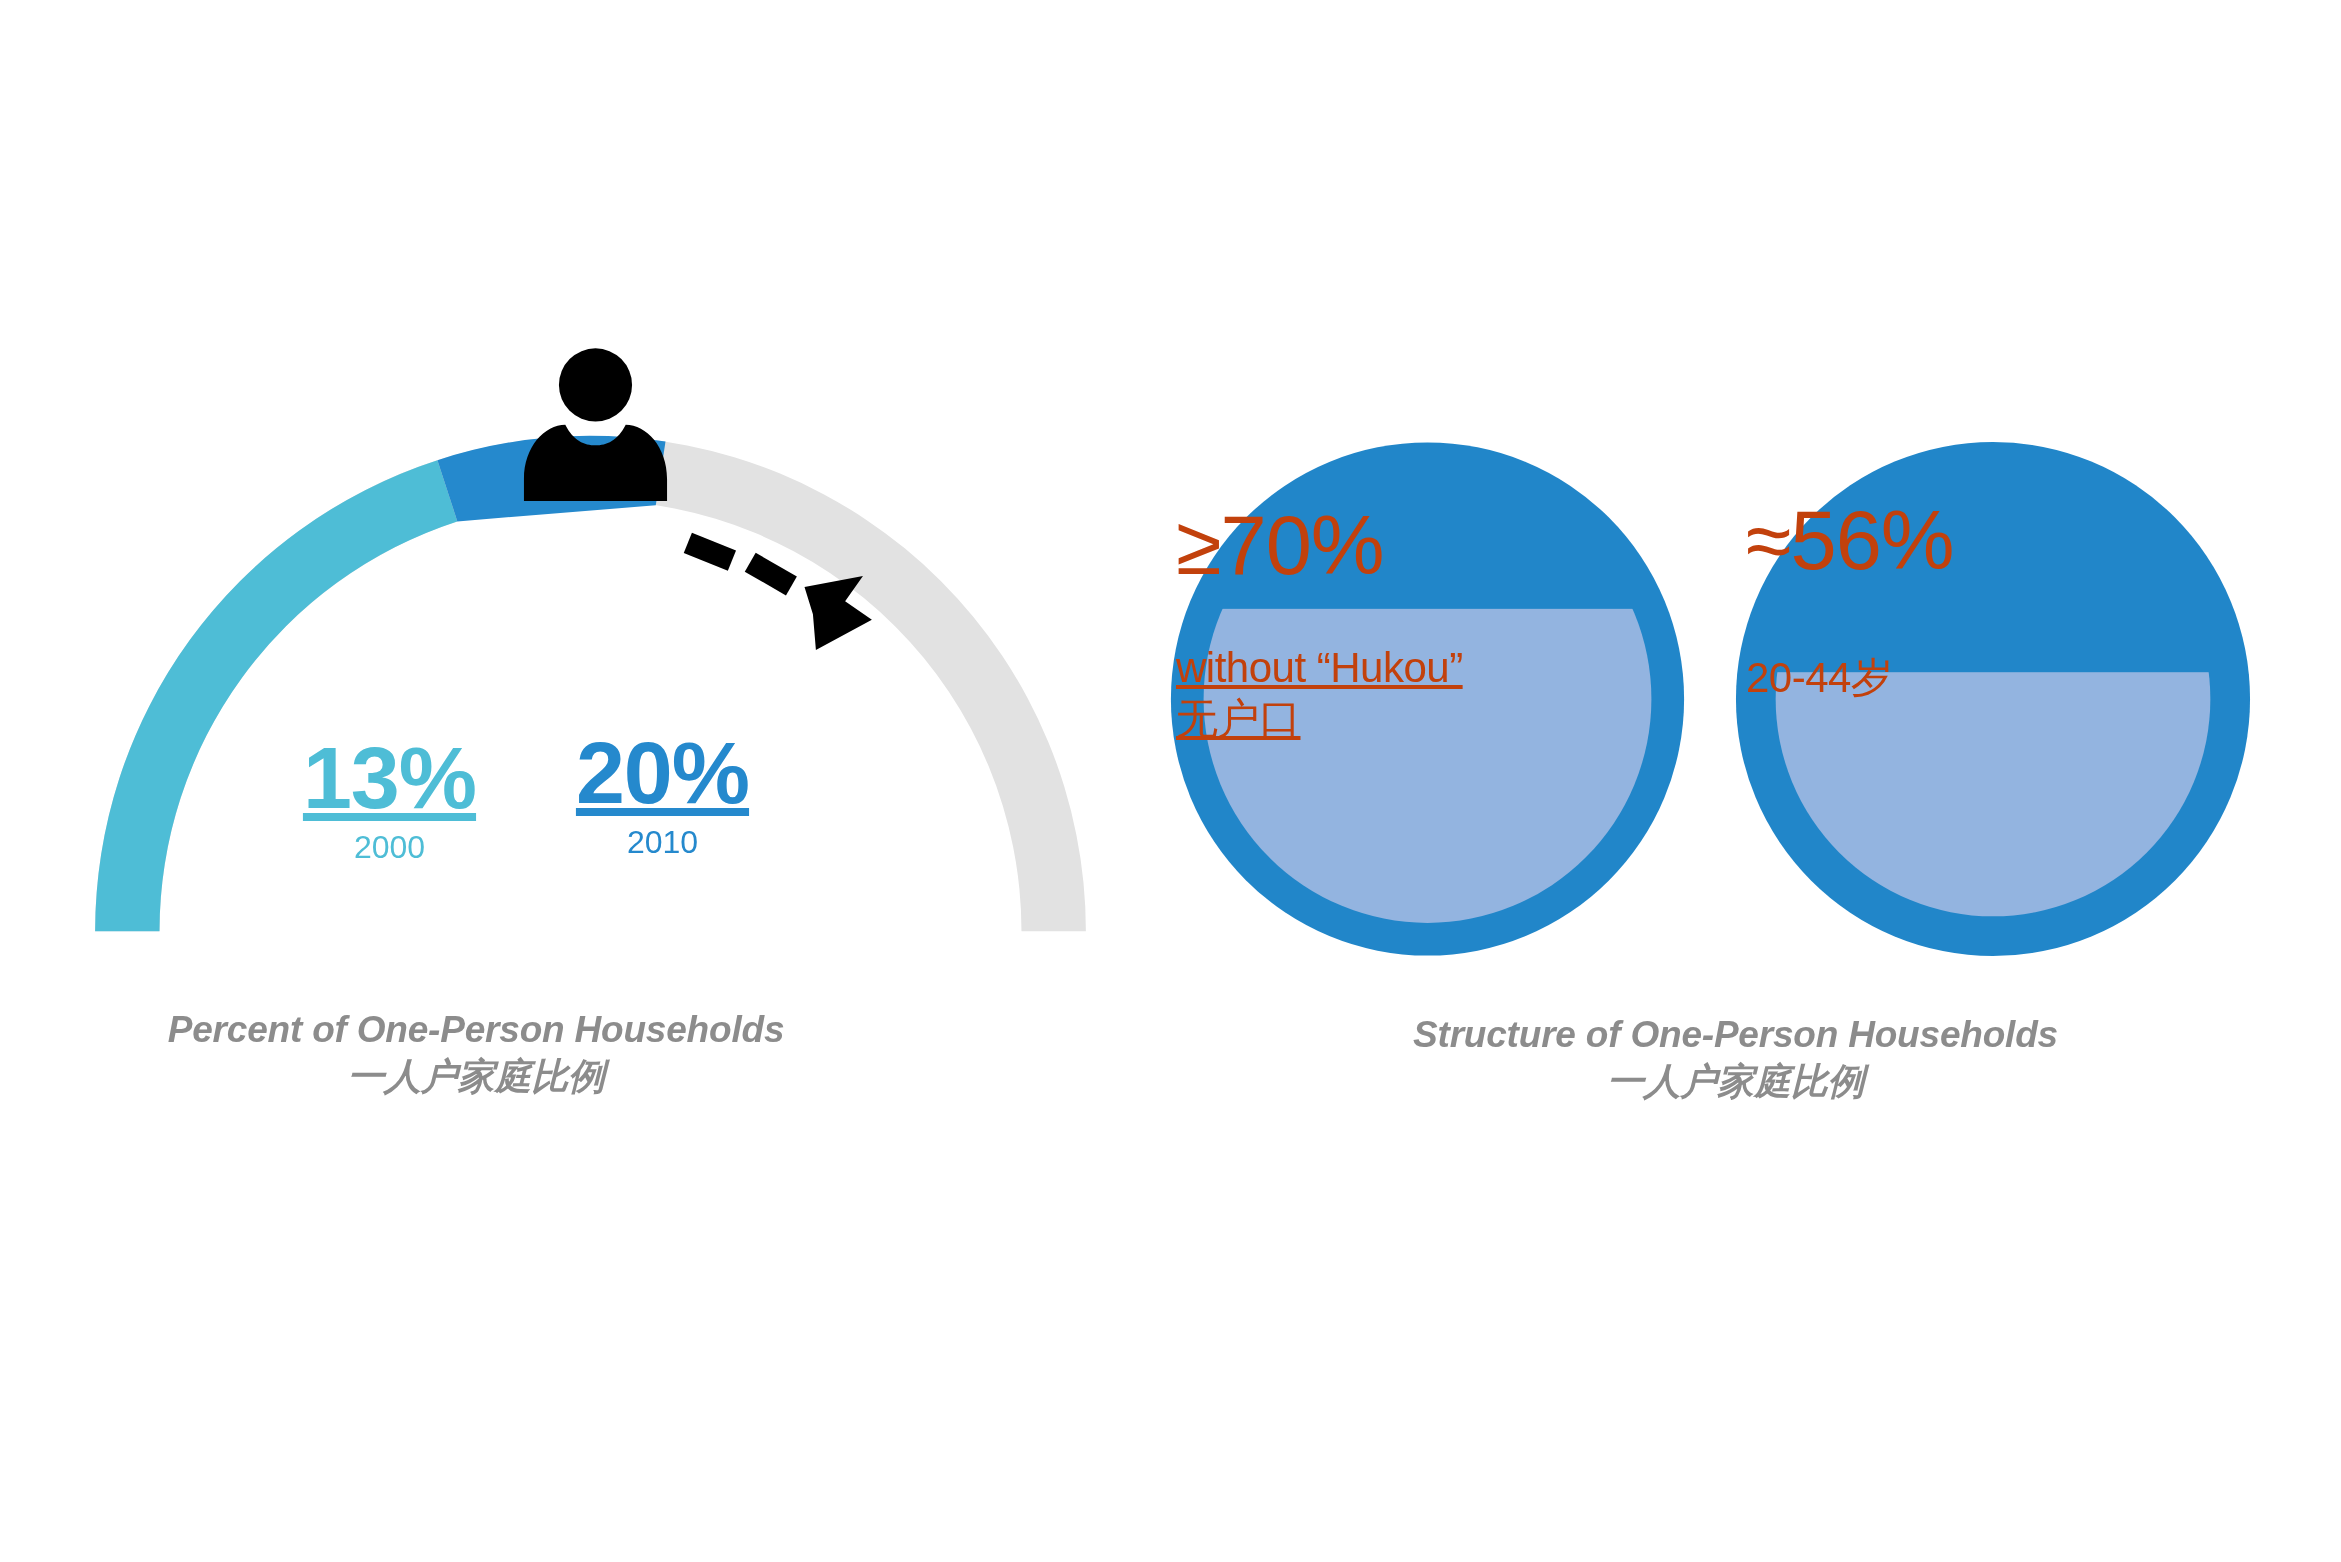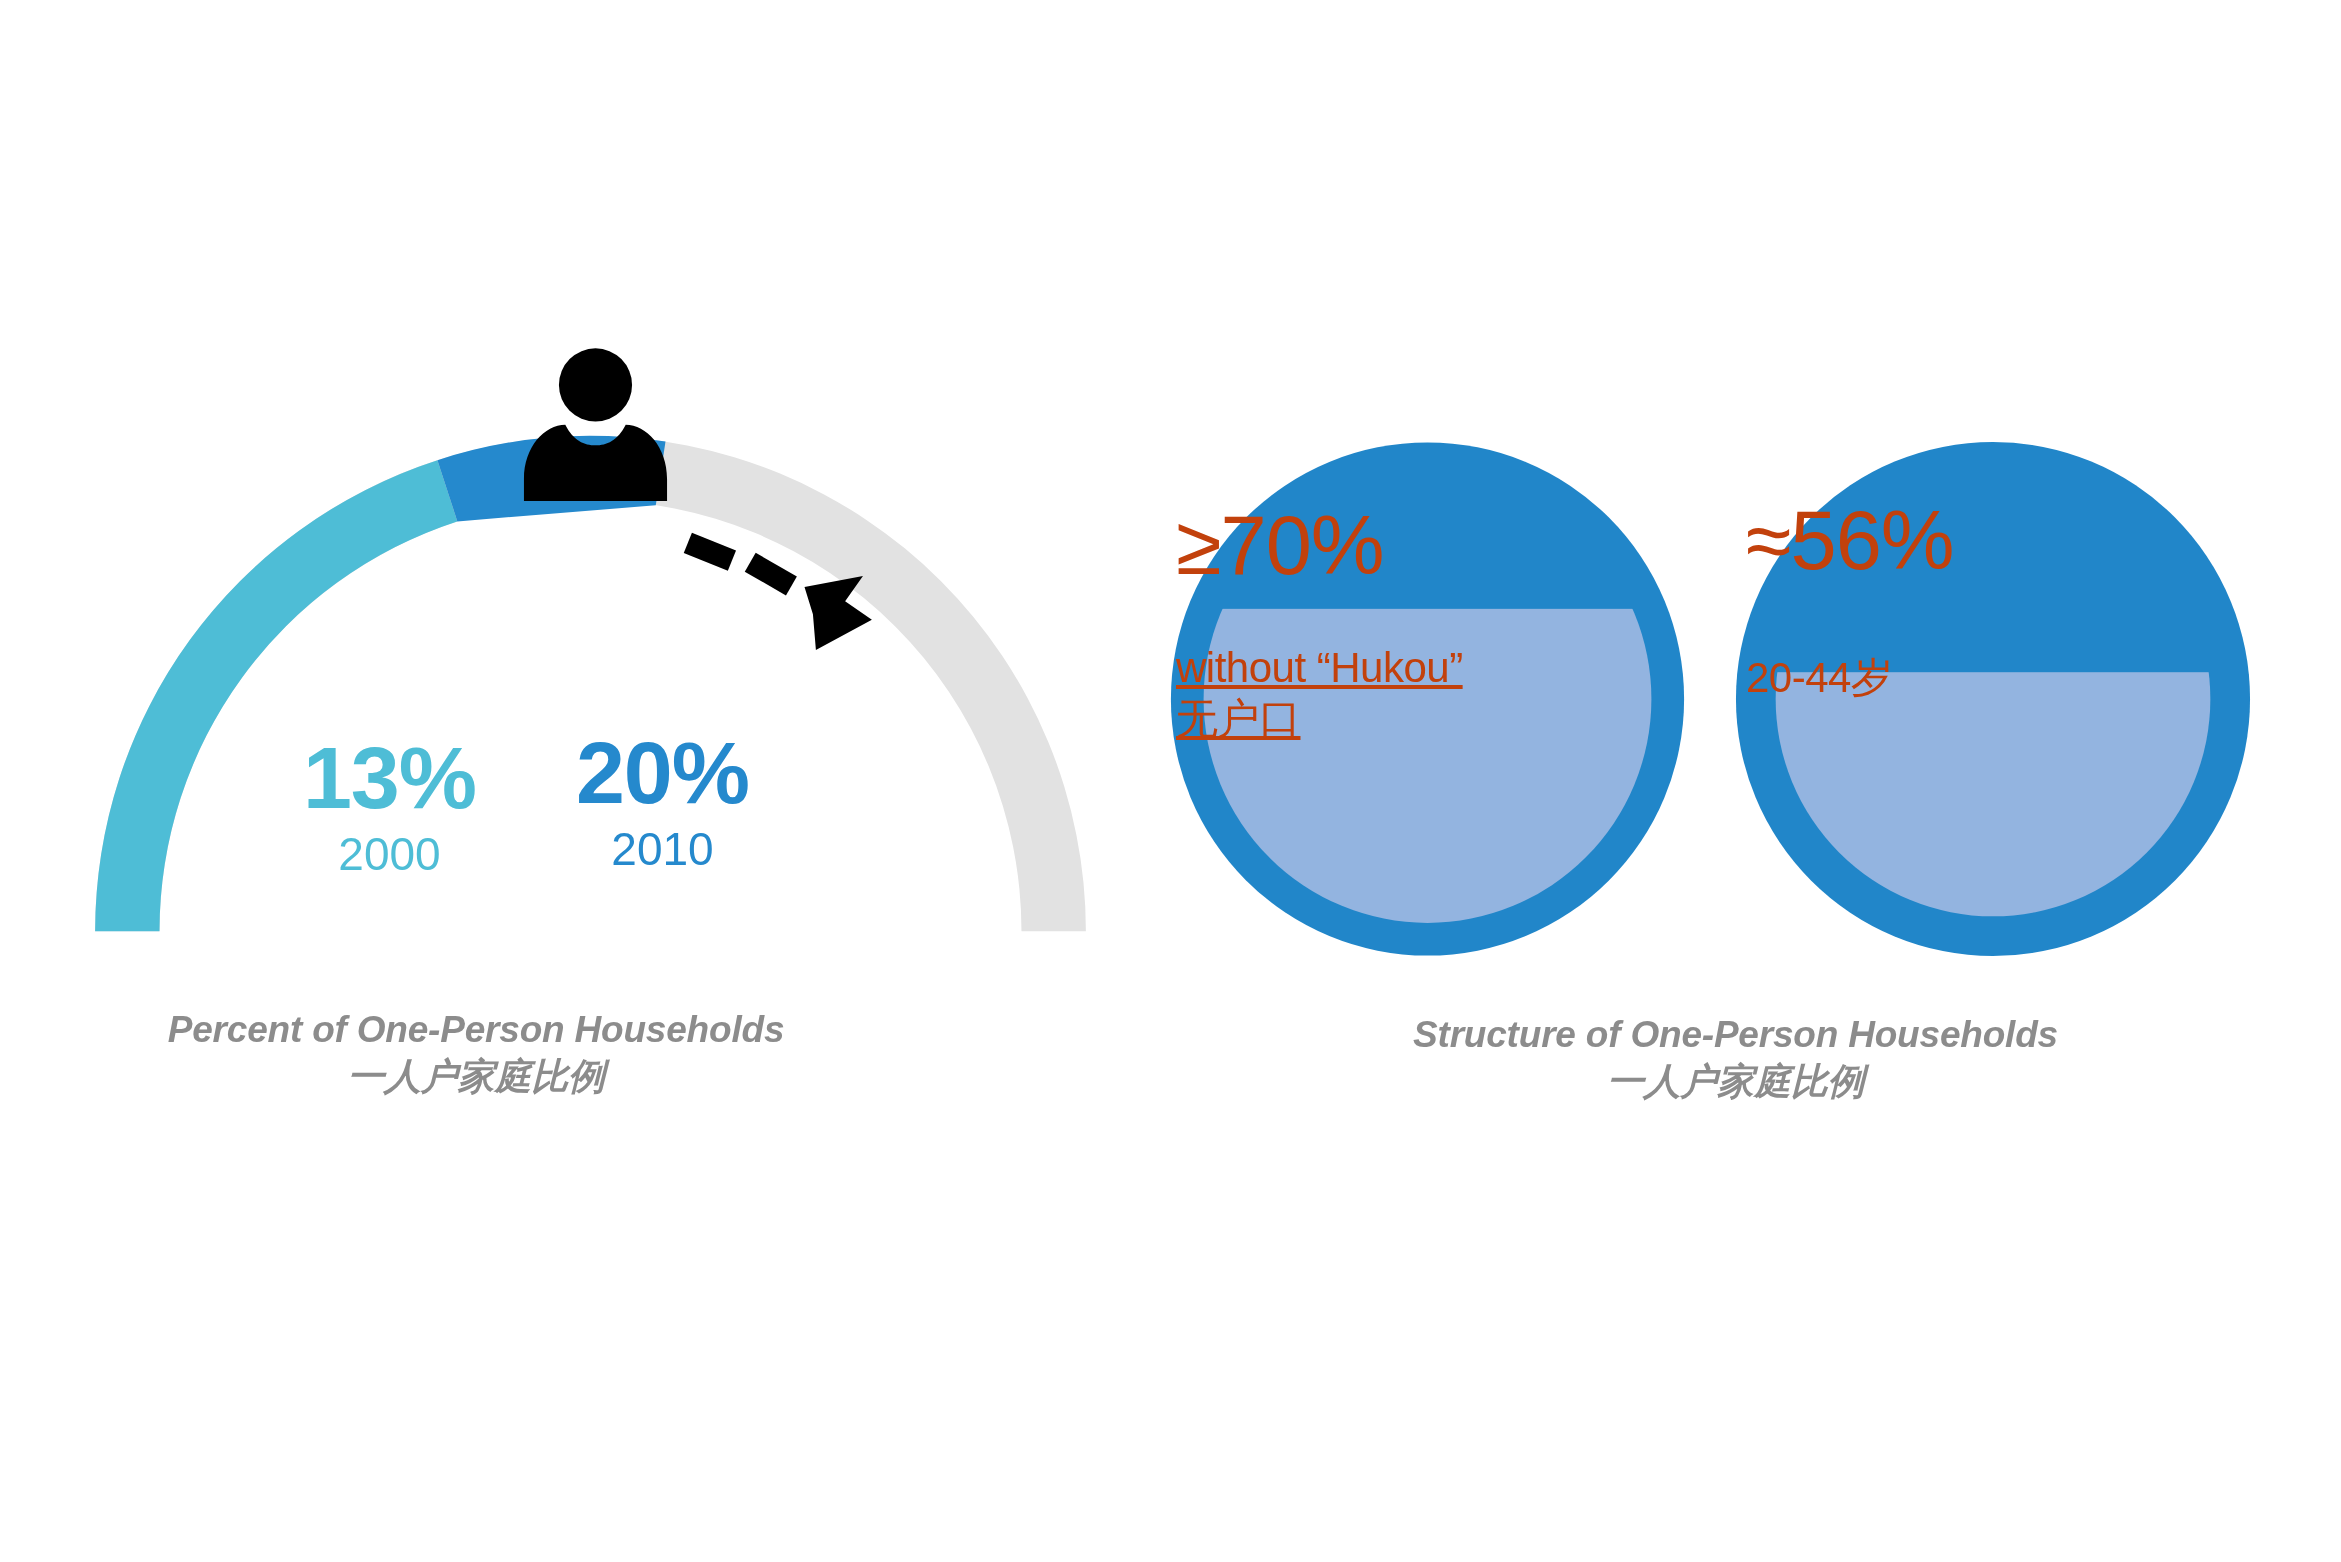--- a/index.html
+++ b/index.html
@@ -55,24 +55,25 @@
     position: absolute;
     text-align: center;
     line-height: 1;
   }
   .gauge-stat .big {
     display: block;
     font-size: 88px;
     font-weight: 700;
     letter-spacing: -1px;
     line-height: 1.02;
+    text-decoration: underline;
   }
   .gauge-stat .yr {
     display: block;
-    font-size: 46px;
+    font-size: 32px;
     font-weight: 400;
     margin-top: 8px;
   }
   #stat-2000 { left: 223px; top: 416px; width: 233px; color: #4EBDD6; }
   #stat-2010 { left: 496px; top: 411px; width: 233px; color: #2589CD; }
 
   .caption {
     position: absolute;
     text-align: center;
     color: #8C8C8C;

